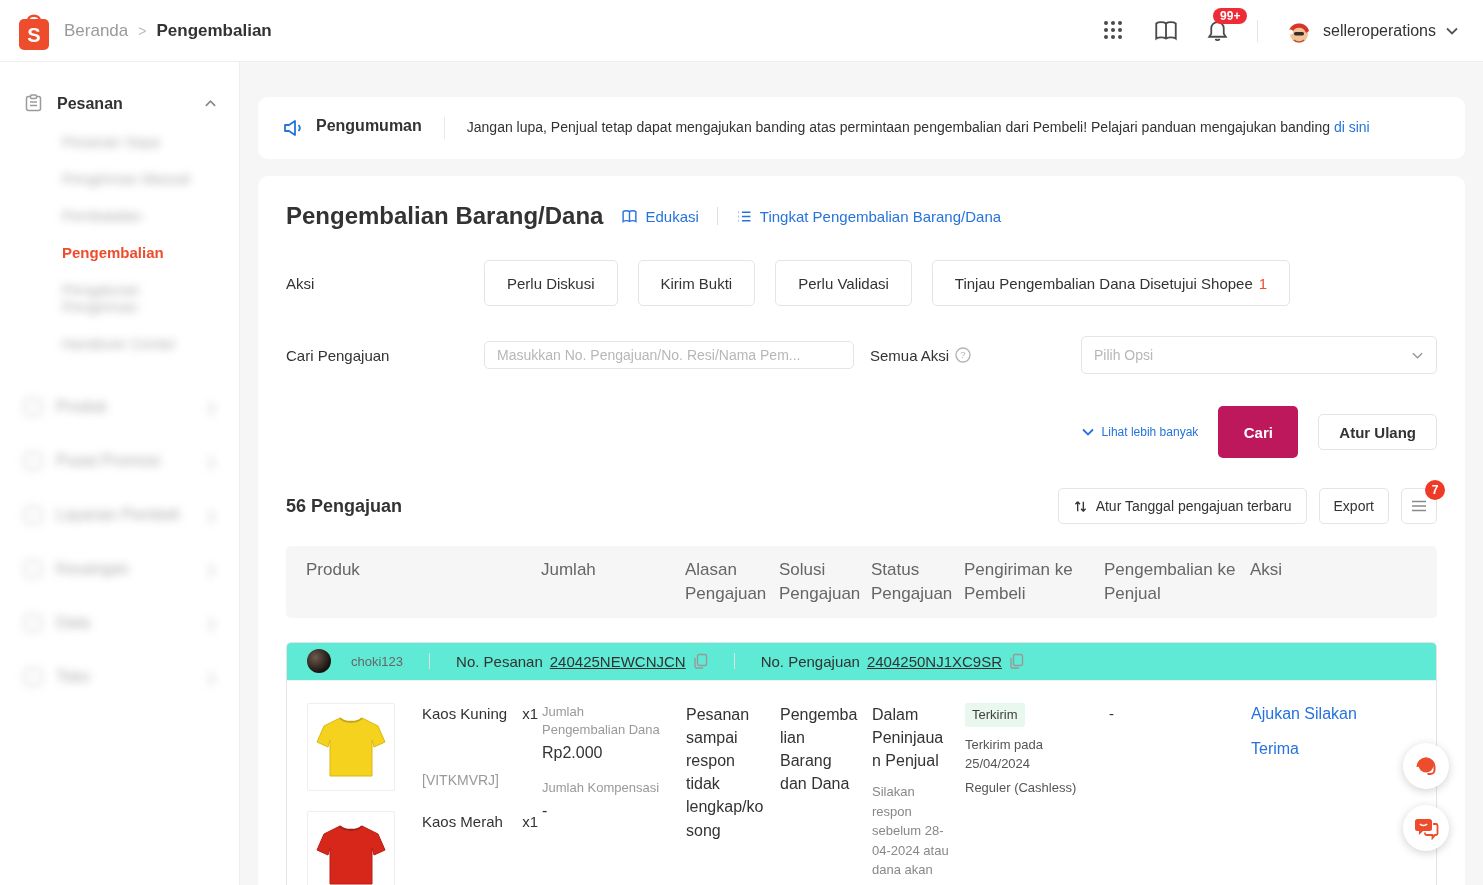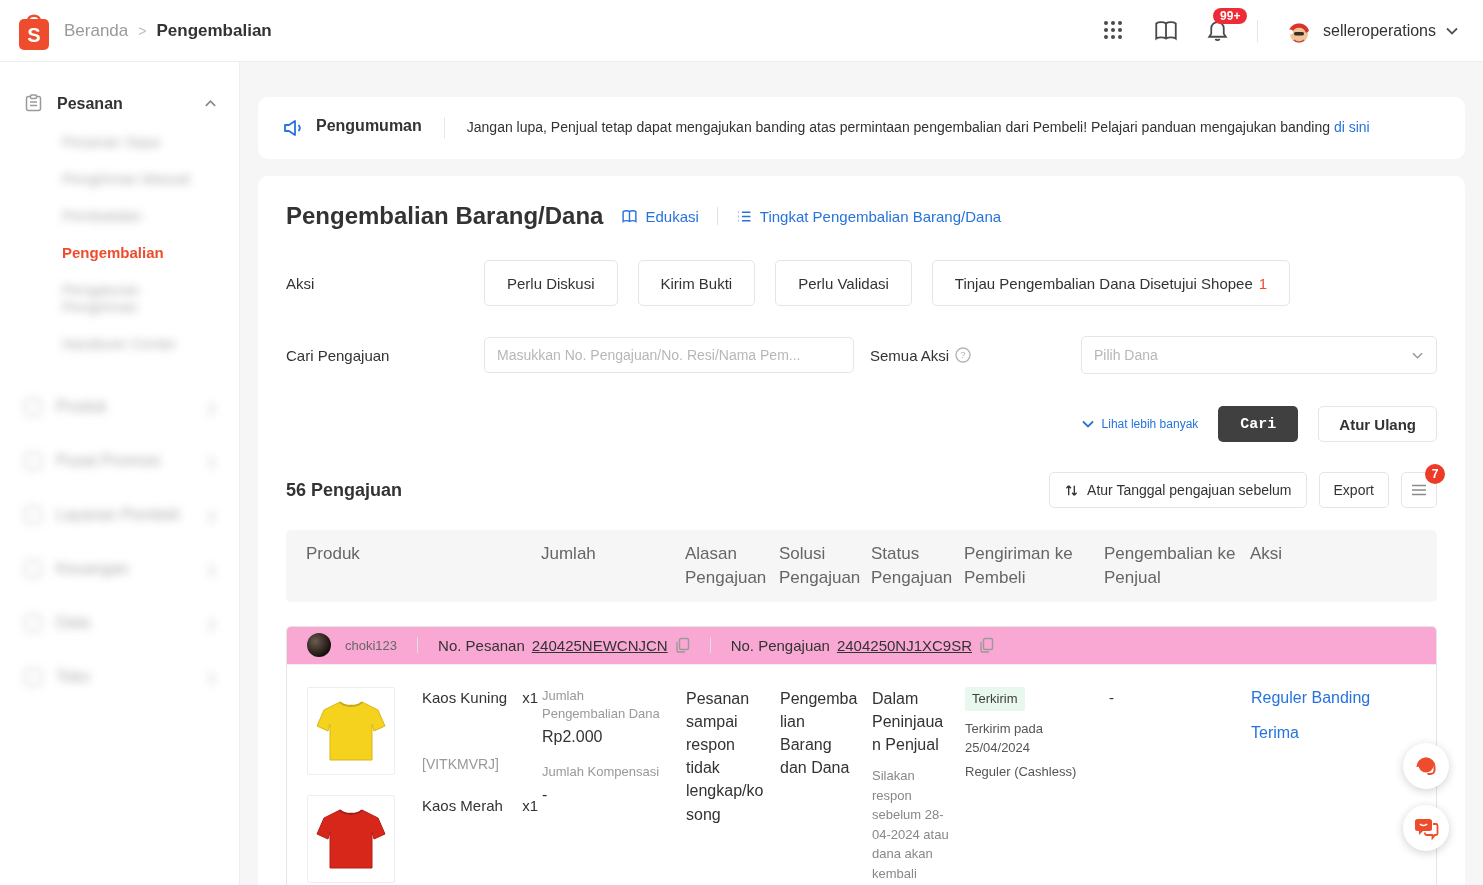--- a/index.html
+++ b/index.html
@@ -84,38 +84,38 @@
   .form-label { width:198px; font-size:15px; color:#333; flex-shrink:0; }
   .chip-row { display:flex; gap:20px; }
   .chip {
     height:46px; padding:0 22px; border:1px solid #e5e5e5; border-radius:5px; background:#fff;
     font-size:15px; color:#333; display:flex; align-items:center; gap:6px; cursor:pointer;
     font-family:"Liberation Sans", sans-serif;
   }
   .chip .count-red { color:#ee4d2d; }
 
   .search-input {
-    width:370px; height:36px; border:1px solid #e5e5e5; border-radius:5px; padding:0 12px;
+    width:370px; height:28px; border:1px solid #e5e5e5; border-radius:5px; padding:0 12px;
     font-size:14px; color:#333; outline:none; font-family:"Liberation Sans", sans-serif;
   }
   .search-input::placeholder { color:#b7b7b7; }
   .inline-label { display:flex; align-items:center; gap:6px; font-size:15px; color:#333; margin-left:16px; }
   .q-icon { color:#b5b5b5; }
   .select {
     margin-left:auto; width:356px; height:38px; border:1px solid #e5e5e5; border-radius:5px;
     display:flex; align-items:center; padding:0 12px; color:#b7b7b7; font-size:14px; cursor:pointer;
     background:#fff;
   }
   .select .chev-d { margin-left:auto; color:#999; }
 
   .actions-row { display:flex; align-items:center; justify-content:flex-end; gap:20px; margin-top:32px; }
   .more-link { display:flex; align-items:flex-end; gap:7px; color:#2673dd; font-size:12px; cursor:pointer; }
   .btn-primary {
-    width:80px; height:36px; background:#404040; border:none; border-radius:5px; color:#fff;
-    font-size:15px; font-weight:700; cursor:pointer; font-family:Liberation Mono, monospace;
+    width:80px; height:52px; background:#be185d; border:none; border-radius:5px; color:#fff;
+    font-size:15px; font-weight:700; cursor:pointer; font-family:Liberation Sans, sans-serif;
   }
   .btn-ghost {
     height:36px; padding:0 20px; background:#fff; border:1px solid #e5e5e5; border-radius:5px;
     font-size:15px; font-weight:700; color:#333; cursor:pointer; font-family:"Liberation Sans", sans-serif;
   }
 
   .toolbar { display:flex; align-items:center; margin-top:30px; }
   .count-text { font-size:18px; font-weight:700; color:#333; }
   .toolbar-right { margin-left:auto; display:flex; align-items:center; gap:12px; }
   .tool-btn {
@@ -135,22 +135,22 @@
     display:grid;
     grid-template-columns:235px 144px 94px 92px 93px 140px 146px 1fr;
     column-gap:0;
   }
   .thead {
     margin-top:22px; background:#f6f6f6; border-radius:5px; padding:12px 0 12px 20px;
     font-size:17px; color:#666; line-height:1.4;
   }
   .order-card { margin-top:24px; border:1px solid #e5e5e5; border-radius:5px; overflow:hidden; }
   .order-head {
-    height:38px; background:#f9a8d4; border-bottom:1px solid #efefef;
-    display:flex; align-items:center; padding:0 16px 0 20px; gap:14px;
+    height:38px; background:#5eead4; border-bottom:1px solid #efefef;
+    display:flex; align-items:center; padding:0 16px 0 20px; gap:20px;
   }
   .buyer-avatar {
     width:24px; height:24px; border-radius:50%;
     background:radial-gradient(circle at 35% 35%, #6e5b4e, #17120f 70%);
     flex-shrink:0; cursor:pointer;
   }
   .buyer-name { font-size:13px; color:#666; }
   .hd-div { width:1px; height:16px; background:#e0e0e0; margin:0 6px; }
   .order-no { font-size:15px; color:#333; display:flex; align-items:center; gap:7px; }
   .order-no u { text-decoration:underline; }
@@ -371,21 +371,21 @@
         <span class="form-label">Cari Pengajuan</span>
         <input class="search-input" placeholder="Masukkan No. Pengajuan/No. Resi/Nama Pem..." style="">
         <span class="inline-label">
           <span>Semua Aksi</span>
           <svg class="q-icon" width="16" height="16" viewBox="0 0 16 16">
             <circle cx="8" cy="8" r="7" fill="none" stroke="currentColor" stroke-width="1.4"></circle>
             <text x="8" y="11.4" text-anchor="middle" font-size="9.5" fill="currentColor" font-family="Liberation Sans, sans-serif">?</text>
           </svg>
         </span>
         <div class="select">
-          <span>Pilih Dana</span>
+          <span>Pilih Opsi</span>
           <svg class="chev-d" width="13" height="13" viewBox="0 0 14 14">
             <path d="M2 4.5 L7 9.5 L12 4.5" fill="none" stroke="currentColor" stroke-width="1.6"></path>
           </svg>
         </div>
       </div>
 
       <div class="actions-row">
         <span class="more-link">
           <svg width="14" height="14" viewBox="0 0 14 14">
             <path d="M2 4.5 L7 9.5 L12 4.5" fill="none" stroke="#2673dd" stroke-width="1.8"></path>
@@ -397,21 +397,21 @@
       </div>
 
       <div class="toolbar">
         <span class="count-text">56 Pengajuan</span>
         <div class="toolbar-right">
           <button class="tool-btn">
             <svg width="15" height="15" viewBox="0 0 16 16">
               <path d="M5 13 V3 M5 3 L2.6 5.6 M5 3 L7.4 5.6" fill="none" stroke="#333" stroke-width="1.4"></path>
               <path d="M11 3 V13 M11 13 L8.6 10.4 M11 13 L13.4 10.4" fill="none" stroke="#333" stroke-width="1.4"></path>
             </svg>
-            <span>Atur Tanggal pengajuan sebelum</span>
+            <span>Atur Tanggal pengajuan terbaru</span>
           </button>
           <button class="tool-btn">
             <span>Export</span>
           </button>
           <button class="tool-btn icon-btn">
             <svg width="16" height="14" viewBox="0 0 16 14">
               <path d="M1 2.5 h14 M1 7 h14 M1 11.5 h14" stroke="#8a8a8a" stroke-width="1.6"></path>
             </svg>
             <span class="badge-7">7</span>
           </button>
@@ -505,21 +505,21 @@
 
           <div>
             <span class="ship-badge">Terkirim</span>
             <div class="ship-line">Terkirim pada 25/04/2024</div>
             <div class="ship-line2">Reguler (Cashless)</div>
           </div>
 
           <div class="dash-cell">-</div>
 
           <div class="aksi-cell">
-            <span class="aksi-link">Reguler Banding</span>
+            <span class="aksi-link">Ajukan Silakan</span>
             <span class="aksi-link">Terima</span>
           </div>
         </div>
       </div>
 
     </section>
   </main>
 </div>
 
 <div class="float-btn float-support">

